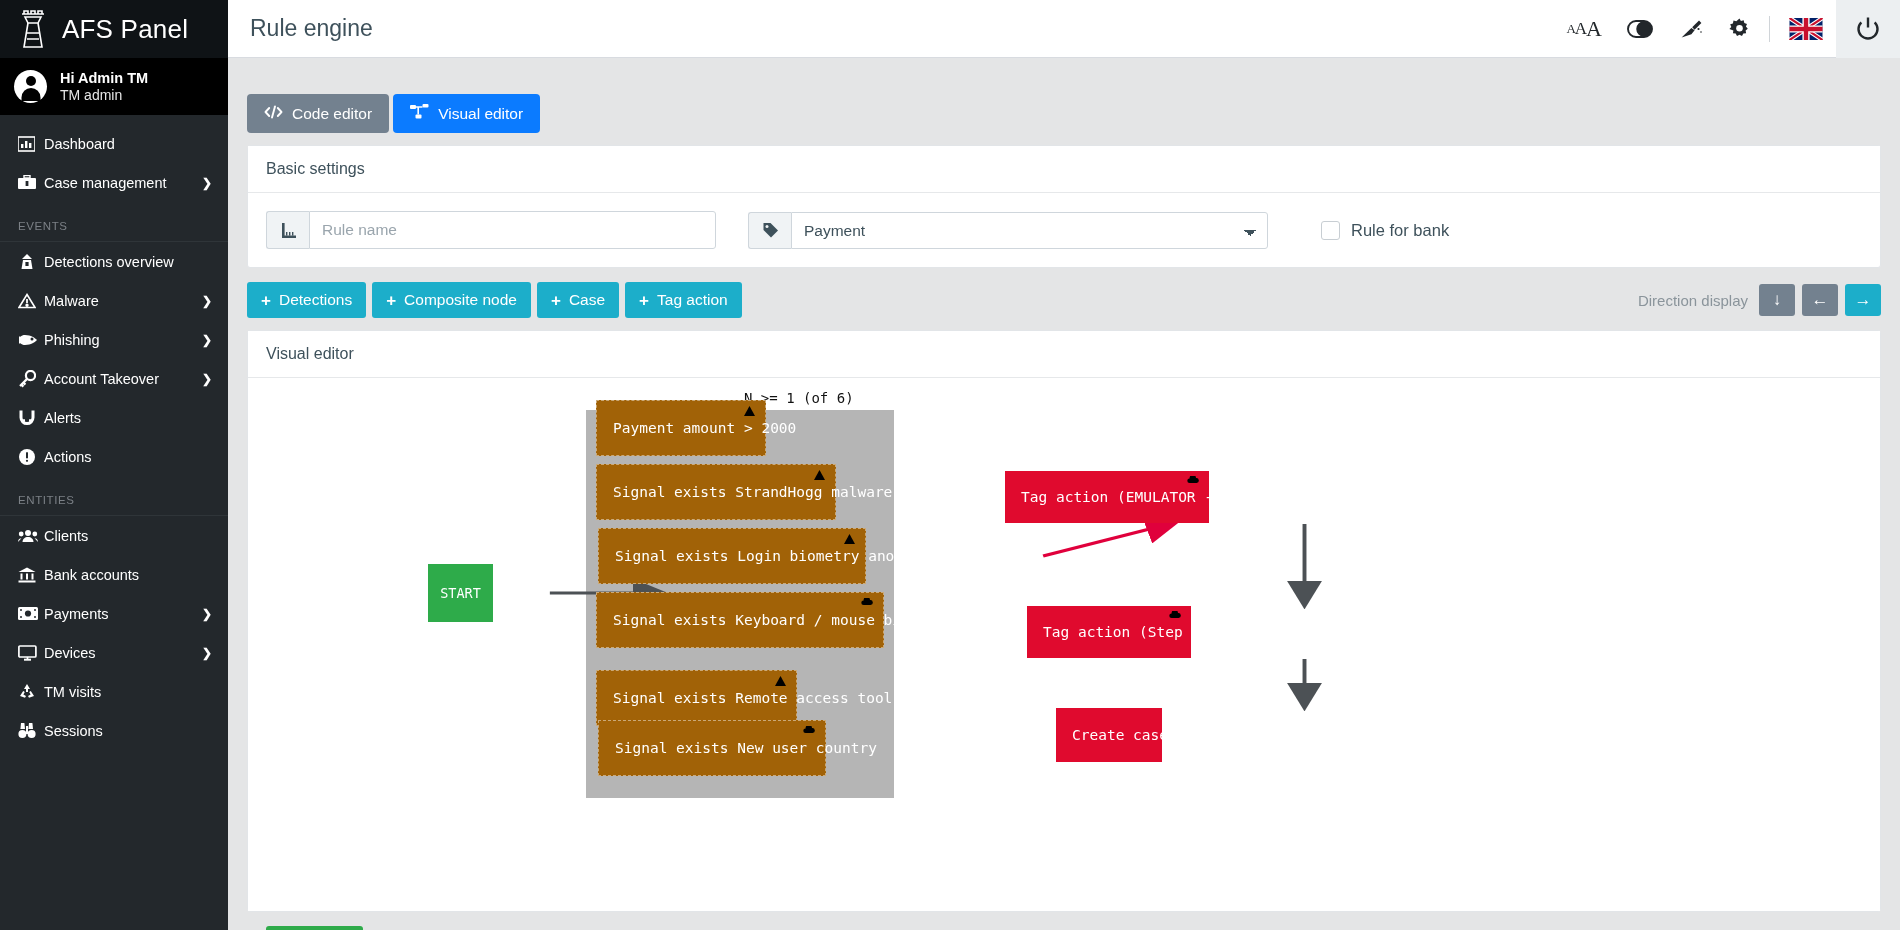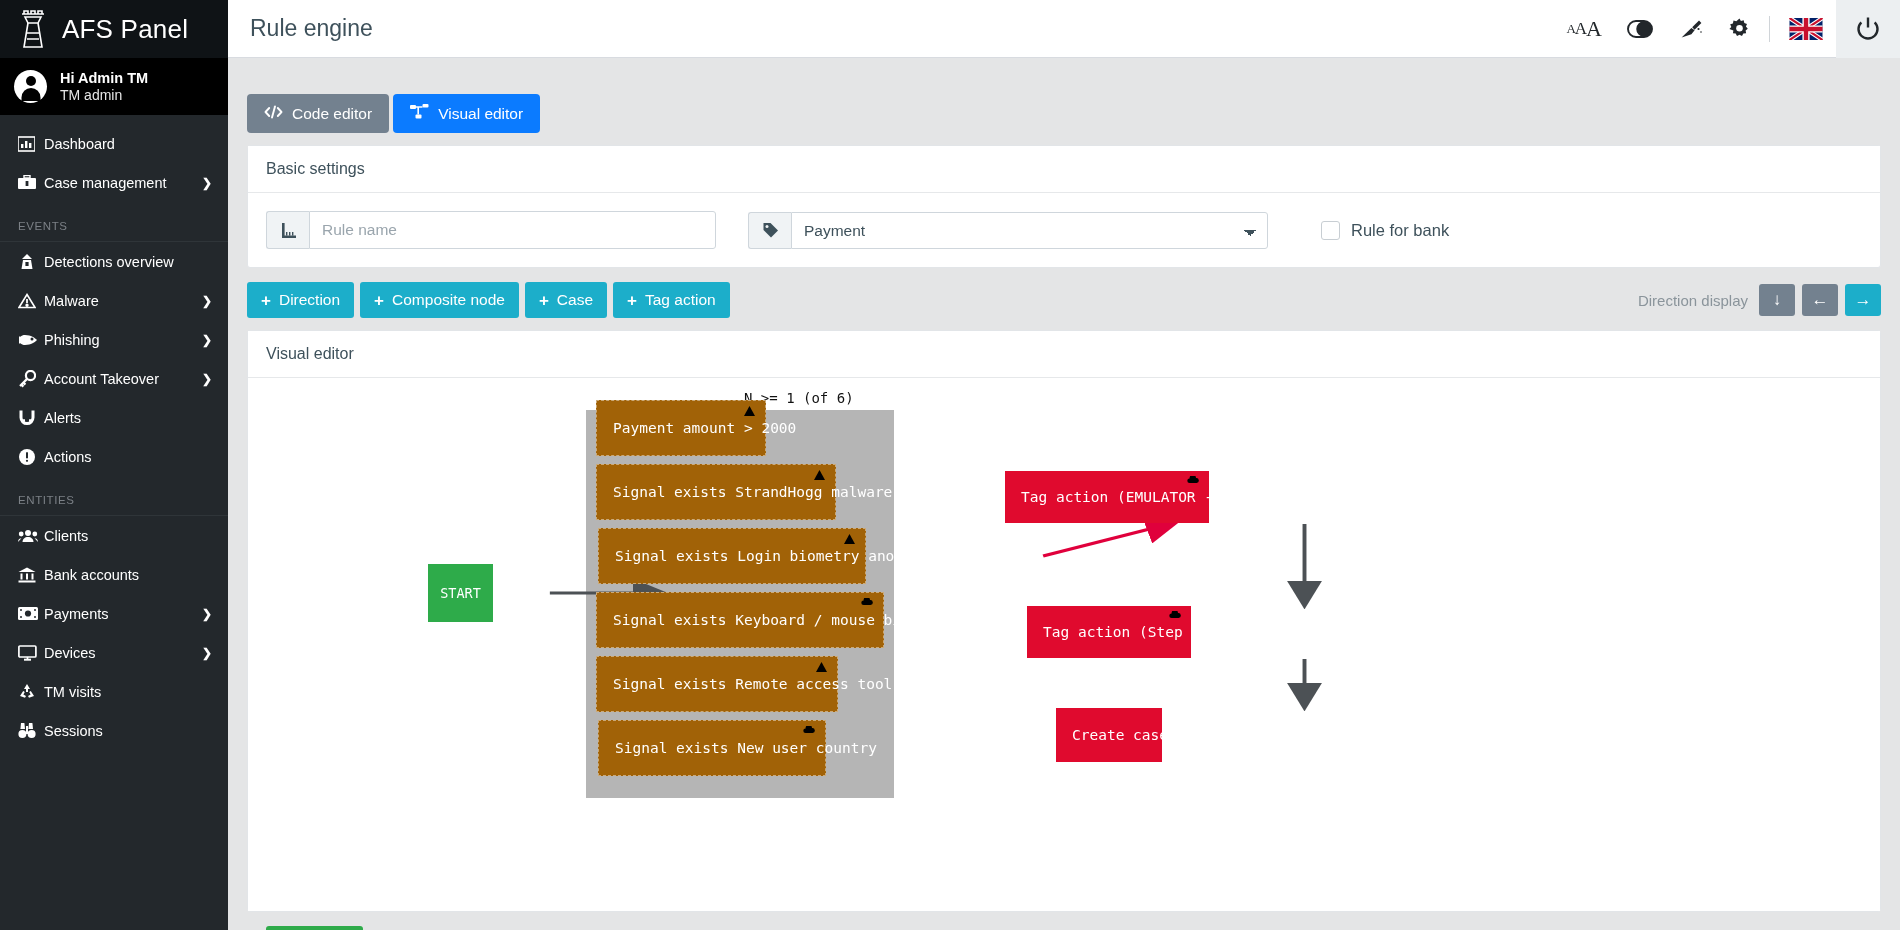--- a/index.html
+++ b/index.html
@@ -523,21 +523,21 @@
             </label>
 
           </div>
         </div>
       </section>
 
       <div class="toolbar">
         <div class="toolbar-left">
           <button class="btn-add">
             <span class="plus">+</span>
-            <span>Direction</span>
+            <span>Detections</span>
           </button>
           <button class="btn-add">
             <span class="plus">+</span>
             <span>Composite node</span>
           </button>
           <button class="btn-add">
             <span class="plus">+</span>
             <span>Case</span>
           </button>
           <button class="btn-add">
@@ -616,21 +616,21 @@
 
             <div class="node node-blue" style="left:348px; top:214px; width:288px; height:56px;">
               <span class="node-text">Signal exists Keyboard / mouse biometry</span>
               <span class="node-badge">
                 <svg width="12" height="7" viewBox="0 0 12 7" fill="#000">
                   <path d="M2.6 7 a2.3 2.3 0 0 1 0-4.6 A3.2 3.2 0 0 1 9 2 a2.5 2.5 0 0 1 .6 5z"></path>
                 </svg>
               </span>
             </div>
 
-            <div class="node node-blue" style="left:348px; top:278px; width:242px; height:56px;text-align:right;">
+            <div class="node node-blue" style="left:348px; top:292px; width:201px; height:56px;text-align:right;">
               <span class="node-text">Signal exists Remote access tool</span>
               <span class="node-badge">
                 <svg width="11" height="10" viewBox="0 0 11 10" fill="#000">
                     <path d="M5.5 0 L11 10 H0 Z"></path>
                   </svg>
               </span>
             </div>
 
             <div class="node node-blue" style="left:350px; top:342px; width:228px; height:56px;">
               <span class="node-text">Signal exists New user country</span>

